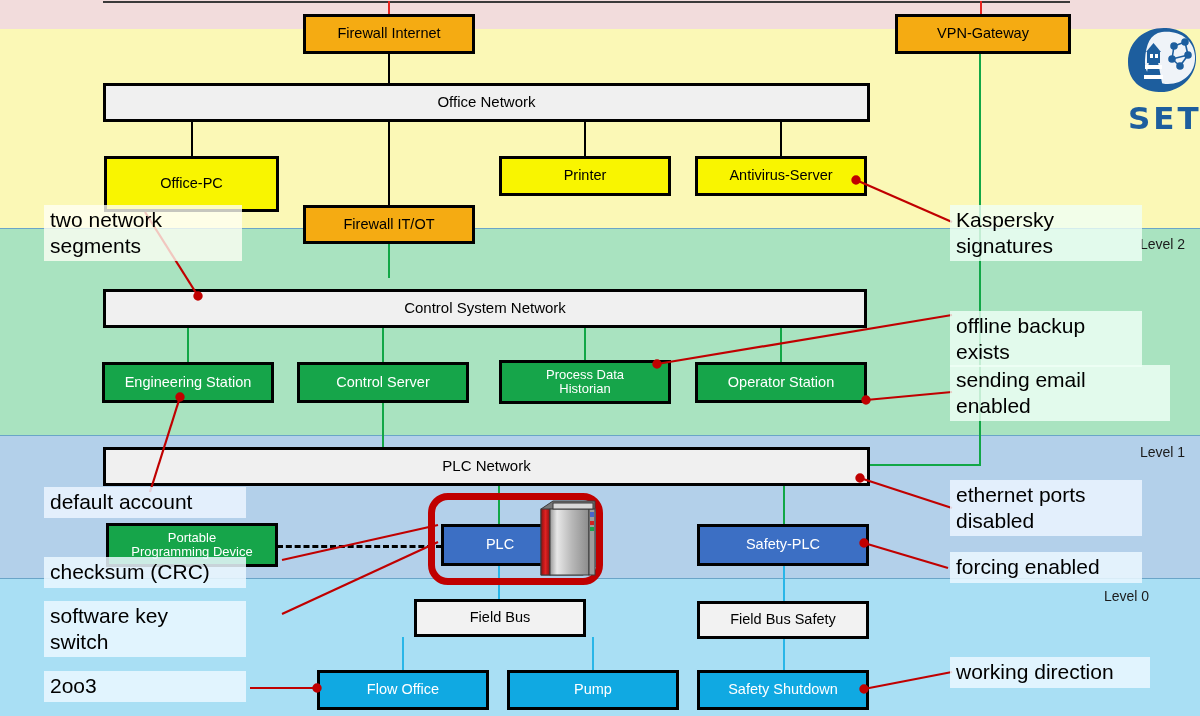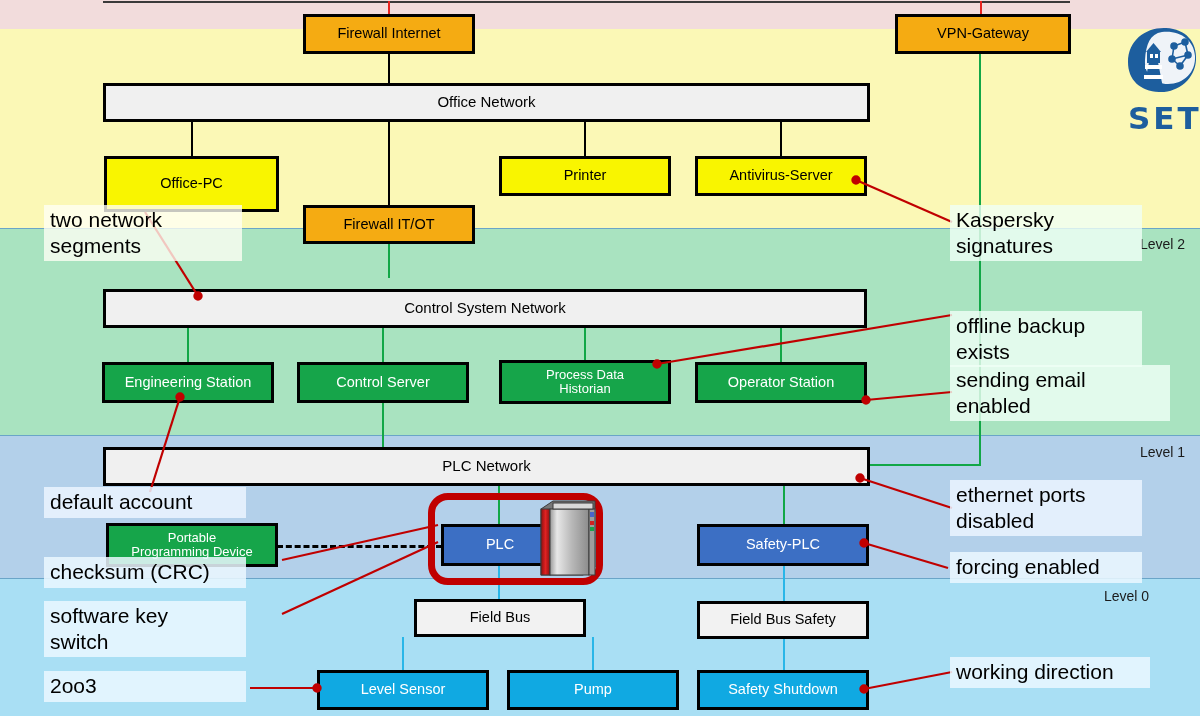--- a/index.html
+++ b/index.html
@@ -275,21 +275,21 @@
 
   <div class="node whitebar" style="left:414px;top:599px;width:172px;height:38px;">
     <span>Field Bus</span>
   </div>
 
   <div class="node whitebar" style="left:697px;top:601px;width:172px;height:38px;">
     <span>Field Bus Safety</span>
   </div>
 
   <div class="node cyan" style="left:317px;top:670px;width:172px;height:40px;">
-    <span>Level Sensor</span>
+    <span>Flow Office</span>
   </div>
 
   <div class="node cyan" style="left:507px;top:670px;width:172px;height:40px;">
     <span>Pump</span>
   </div>
 
   <div class="node cyan" style="left:697px;top:670px;width:172px;height:40px;">
     <span>Safety Shutdown</span>
   </div>
 

